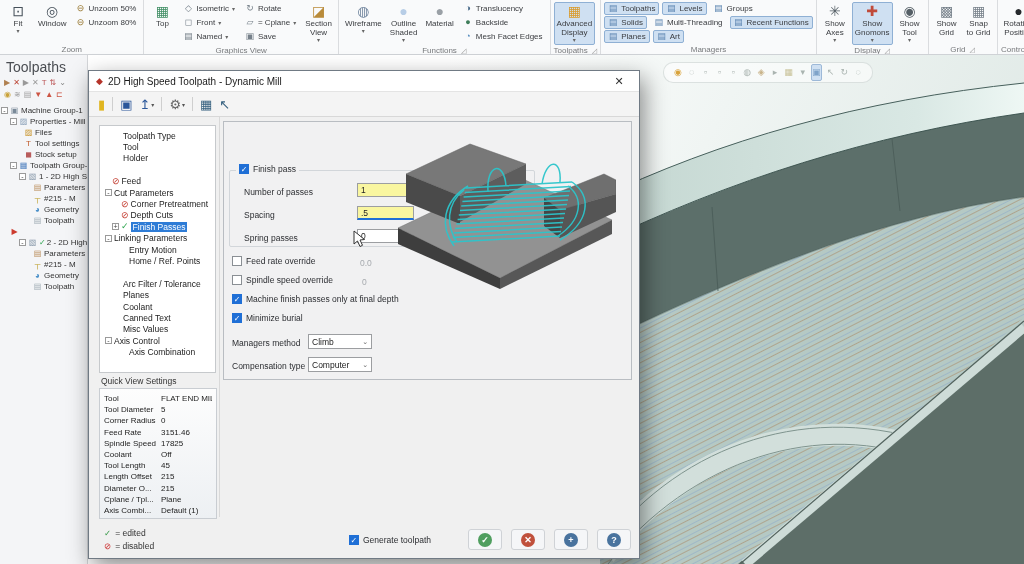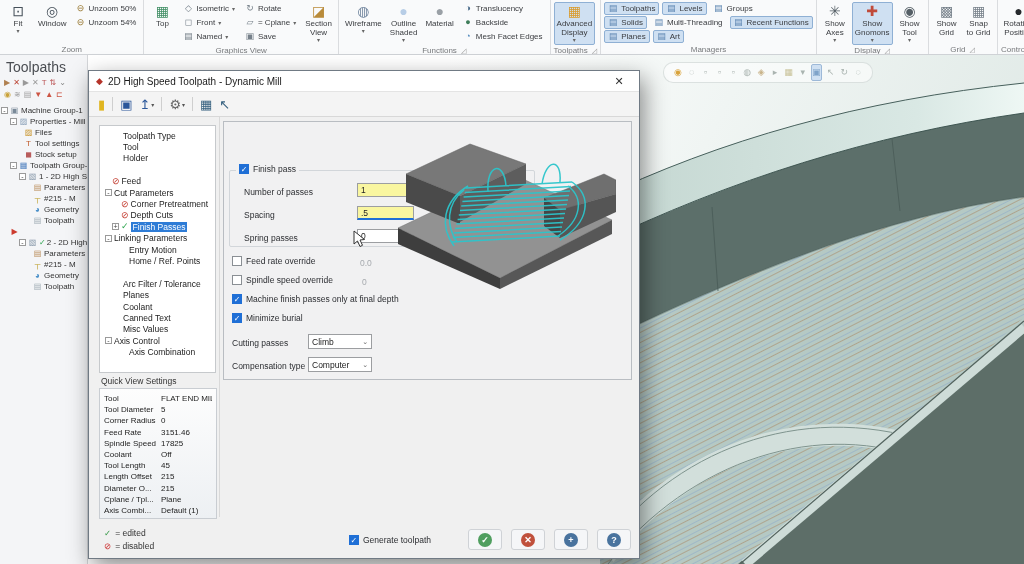--- a/index.html
+++ b/index.html
@@ -137,21 +137,21 @@
             <div class="cell">
 
                 <div class="ritem">
                   <span class="ricon" style="color: rgb(154, 122, 52);">⊖</span>
                   <span class="rlab">Unzoom 50%</span>
 
                 </div>
 
                 <div class="ritem">
                   <span class="ricon" style="color: rgb(154, 122, 52);">⊖</span>
-                  <span class="rlab">Unzoom 54%</span>
+                  <span class="rlab">Unzoom 80%</span>
 
                 </div>
               </div>
           </div>
         <div class="rglabel">
           <span>Zoom</span>
         </div>
       </div>
 
       <div class="rgroup">
@@ -925,21 +925,21 @@
       <span class="fval" style="left:138px;top:155px">0</span>
       <div class="frow" style="left:8px;top:172px">
         <span class="cb on">✓</span>
         <span class="flabel">Machine finish passes only at final depth</span>
       </div>
       <div class="frow" style="left:8px;top:191px">
         <span class="cb on">✓</span>
         <span class="flabel">Minimize burial</span>
       </div>
 
-      <span class="flabel" style="position:absolute;left:8px;top:216px">Cutting passes</span>
+      <span class="flabel" style="position:absolute;left:8px;top:216px">Managers method</span>
       <div class="dd" style="left:84px;top:212px">
         <span>Climb</span>
           <span class="ar">⌄</span>
       </div>
       <span class="flabel" style="position:absolute;left:8px;top:239px">Compensation type</span>
       <div class="dd" style="left:84px;top:235px">
         <span>Computer</span>
           <span class="ar">⌄</span>
       </div>
 

